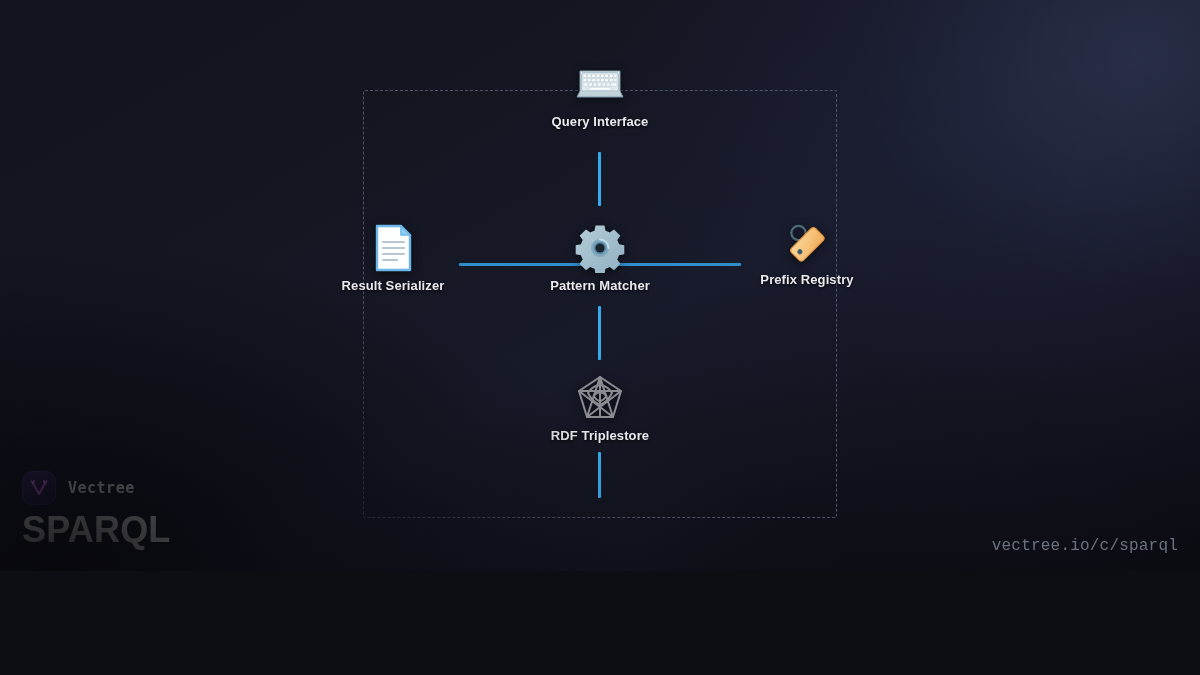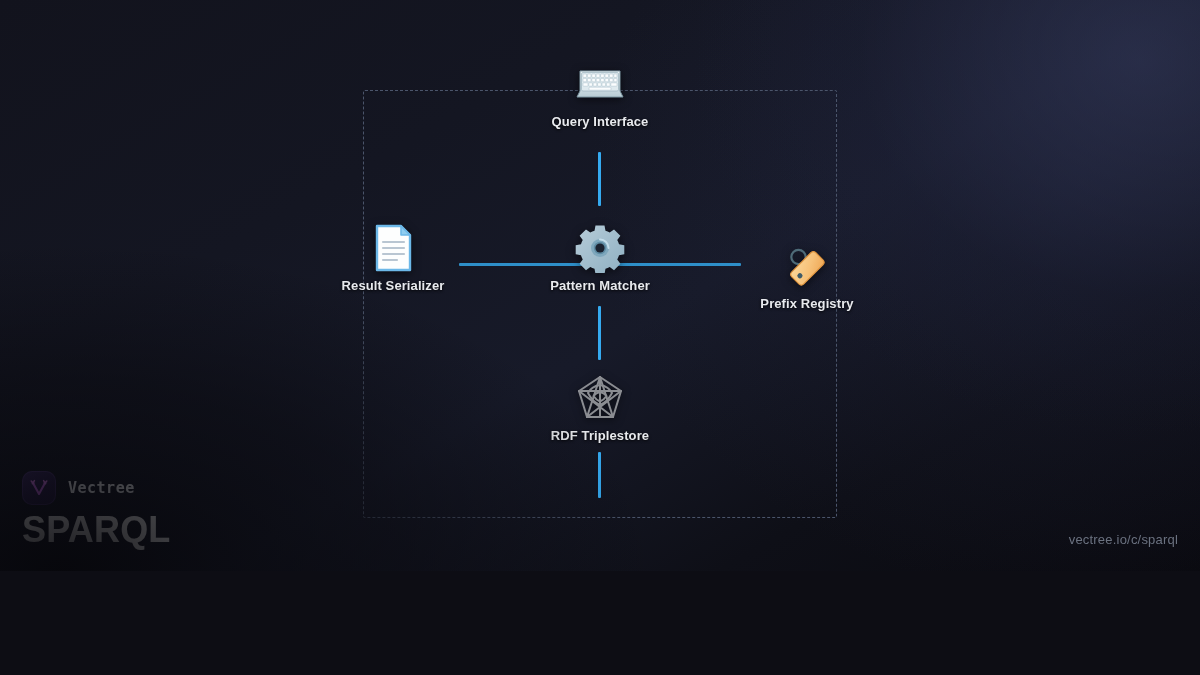--- a/index.html
+++ b/index.html
@@ -66,21 +66,21 @@
     color:#e8eaee;
     letter-spacing:0.1px;
     text-shadow:0 1px 3px rgba(0,0,0,0.9);
     white-space:nowrap;
   }
 
   
   #node-query      { left:500px; top:58px; }
   #node-matcher    { left:500px; top:222px; }
   #node-serializer { left:293px; top:222px; }
-  #node-registry   { left:707px; top:240px; }
+  #node-registry   { left:707px; top:216px; }
   #node-store      { left:500px; top:372px; }
 
   
   .brand{
     position:absolute; left:22px; bottom:22px;
     display:flex; flex-direction:column; gap:6px;
   }
   .brand-row{ display:flex; align-items:center; gap:12px; }
   .logo-mark{
     width:34px; height:34px; border-radius:10px;
@@ -92,23 +92,23 @@
     font-family:"DejaVu Sans Mono", monospace;
     font-size:15px; font-weight:bold;
     color:#eceef2; letter-spacing:0.5px;
   }
   .brand-title{
     font-size:36px; font-weight:bold;
     color:#ffffff; letter-spacing:0.2px;
     line-height:1.05;
   }
   .site-url{
-    position:absolute; right:22px; bottom:24px;
-    font-family:Liberation Sans, sans-serif;
-    font-size:13px;
+    position:absolute; right:22px; bottom:16px;
+    font-family:Liberation Mono, monospace;
+    font-size:16px;
     color:#6b7280;
     letter-spacing:0.2px;
   }
 </style>
 </head>
 <body>
 
 <div id="stage">
 
   <div class="boundary"></div>

